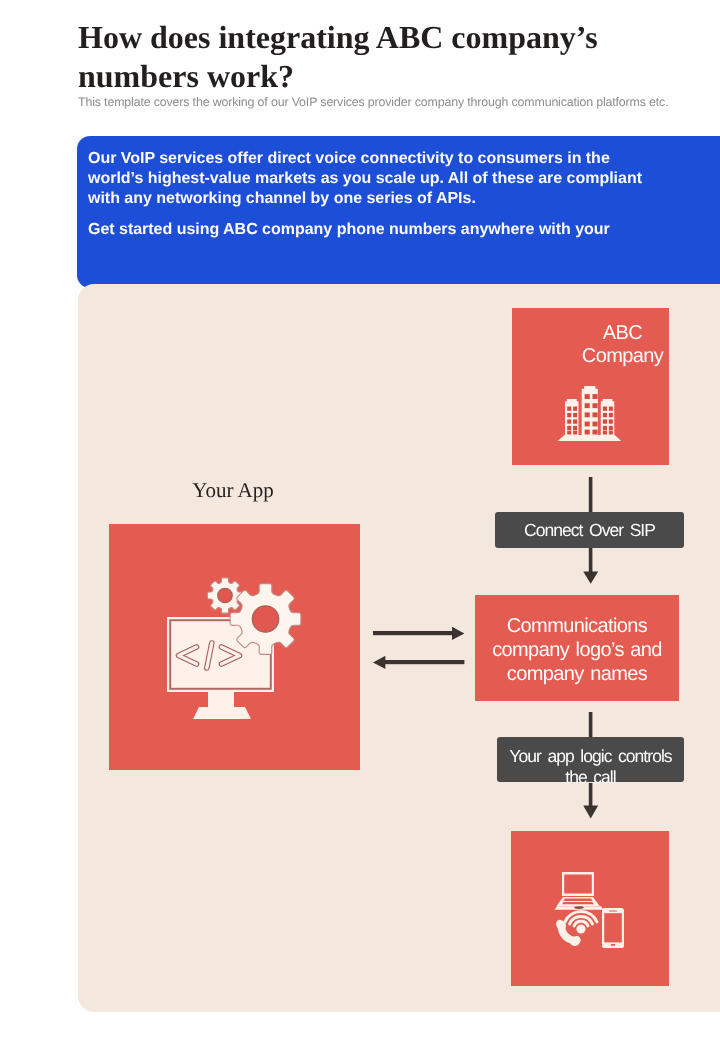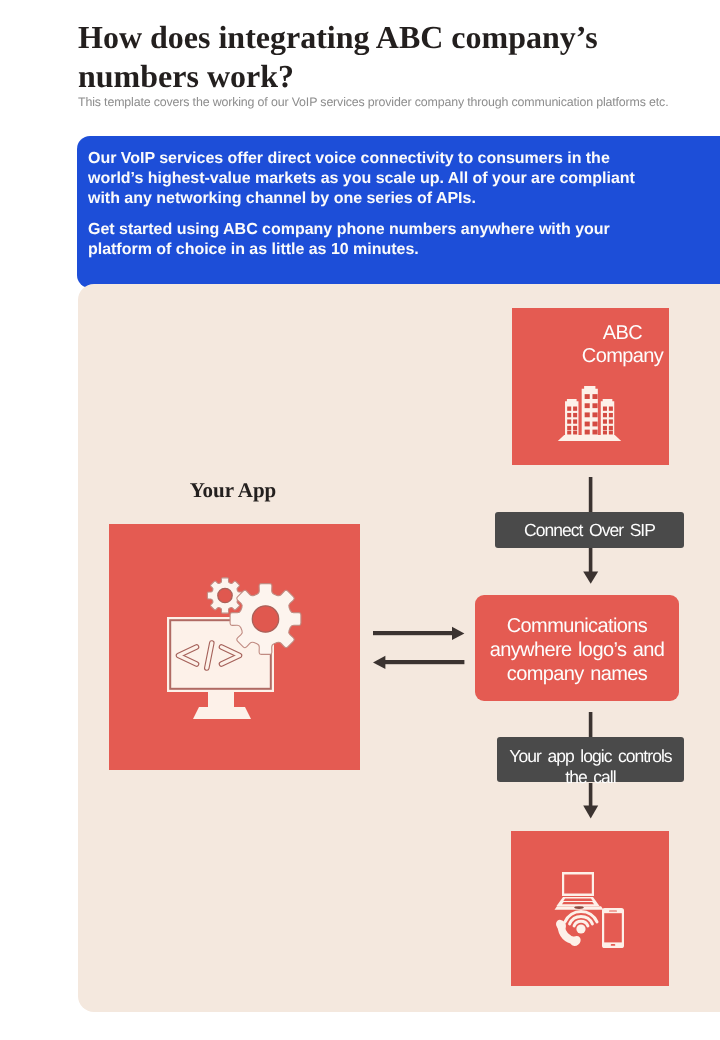--- a/index.html
+++ b/index.html
@@ -36,54 +36,53 @@
             color:#fdfdfd;display:flex;align-items:center;justify-content:center;
             text-align:center;font-size:17.5px;line-height:21px;letter-spacing:-0.95px;word-spacing:2.6px;}
 
   .boxlabel{position:absolute;color:#fdfdfd;text-align:center;width:100%;
             font-size:20px;line-height:22px;letter-spacing:-0.6px;word-spacing:1.5px;}
 
   .box-company{left:434px;top:24px;width:157px;height:157px;}
   .boxlabel-company{top:14px;line-height:23px;padding-left:32px;}
   .pill-sip{left:417px;top:228px;width:189px;height:36px;}
   .box-app{left:31px;top:240px;width:251px;height:246px;}
-  .box-platform{left:397px;top:311px;width:204px;height:106px;border-radius:9px;}
+  .box-platform{left:397px;top:311px;width:204px;height:106px;border-radius:0;}
   .boxlabel-platform{top:19px;line-height:24px;}
   .pill-logic{left:419px;top:453px;width:187px;height:45px;line-height:21px;padding-top:15px;box-sizing:border-box;}
   .box-devices{left:433px;top:547px;width:158px;height:155px;}
 
   .icon-wrap{position:absolute;}
   .icon-buildings-wrap{left:45px;top:77px;}
   .icon-dev-wrap{left:56px;top:51px;}
   .icon-devices-wrap{left:41px;top:38px;}
 
   .yourapp{position:absolute;left:96px;top:478px;width:180px;text-align:center;
-           font-family:"Liberation Serif",serif;font-weight:bold;font-size:21px;color:#231f1e;}
+           font-family:"Liberation Serif",serif;font-weight:normal;font-size:21px;color:#231f1e;}
 
   .footer{position:absolute;left:0;top:1015px;width:720px;text-align:center;
           font-size:12.4px;color:#8d8d8d;letter-spacing:-0.15px;}
   svg{display:block;}
 </style>
 </head>
 <body>
 
 <div class="page">
 
   <h1 class="title">How does integrating ABC company’s numbers work?</h1>
   <div class="subtitle">This template covers the working of our VoIP services provider company through communication platforms etc.</div>
 
   <div class="intro">
     <p class="first">
       <span>Our VoIP services offer direct voice connectivity to consumers in the</span><br>
-      <span>world’s highest-value markets as you scale up. All of your are compliant</span><br>
+      <span>world’s highest-value markets as you scale up. All of these are compliant</span><br>
       <span>with any networking channel by one series of APIs.</span>
     </p>
     <p class="second">
       <span>Get started using ABC company phone numbers anywhere with your</span><br>
-      <span>platform of choice in as little as 10 minutes.</span>
     </p>
   </div>
 
   <div class="panel">
 
     <svg class="connectors" width="659" height="728" viewBox="0 0 659 728">
       <g fill="#3b3330" stroke="none">
 
         <rect x="510.8" y="193" width="3.6" height="36"></rect>
 
@@ -195,21 +194,21 @@
             <path fill="#fdf4ee" stroke="#c08b82" stroke-width="1.1" stroke-linejoin="round" d="M94.12 11.18 Q94.03 8.59 96.63 8.59 L104.37 8.59 Q106.97 8.59 106.88 11.18 L106.73 15.62 Q106.64 18.22 109.04 19.22 L111.99 20.44 Q114.39 21.43 116.16 19.53 L119.19 16.29 Q120.97 14.38 122.81 16.22 L128.28 21.69 Q130.12 23.53 128.21 25.31 L124.97 28.34 Q123.07 30.11 124.06 32.51 L125.28 35.46 Q126.28 37.86 128.88 37.77 L133.32 37.62 Q135.91 37.53 135.91 40.13 L135.91 47.87 Q135.91 50.47 133.32 50.38 L128.88 50.23 Q126.28 50.14 125.28 52.54 L124.06 55.49 Q123.07 57.89 124.97 59.66 L128.21 62.69 Q130.12 64.47 128.28 66.31 L122.81 71.78 Q120.97 73.62 119.19 71.71 L116.16 68.47 Q114.39 66.57 111.99 67.56 L109.04 68.78 Q106.64 69.78 106.73 72.38 L106.88 76.82 Q106.97 79.41 104.37 79.41 L96.63 79.41 Q94.03 79.41 94.12 76.82 L94.27 72.38 Q94.36 69.78 91.96 68.78 L89.01 67.56 Q86.61 66.57 84.84 68.47 L81.81 71.71 Q80.03 73.62 78.19 71.78 L72.72 66.31 Q70.88 64.47 72.79 62.69 L76.03 59.66 Q77.93 57.89 76.94 55.49 L75.72 52.54 Q74.72 50.14 72.12 50.23 L67.68 50.38 Q65.09 50.47 65.09 47.87 L65.09 40.13 Q65.09 37.53 67.68 37.62 L72.12 37.77 Q74.72 37.86 75.72 35.46 L76.94 32.51 Q77.93 30.11 76.03 28.34 L72.79 25.31 Q70.88 23.53 72.72 21.69 L78.19 16.22 Q80.03 14.38 81.81 16.29 L84.84 19.53 Q86.61 21.43 89.01 20.44 L91.96 19.22 Q94.36 18.22 94.27 15.62 Z"></path>
             <circle cx="100.5" cy="44" r="13.2" fill="#e0584f" stroke="#a9615a" stroke-width="1.3"></circle>
           </g>
         </svg>
       </div>
     </div>
 
     <div class="redbox box-platform">
       <div class="boxlabel boxlabel-platform">
         <span>Communications</span><br>
-        <span>anywhere logo’s and</span><br>
+        <span>company logo’s and</span><br>
         <span>company names</span>
       </div>
     </div>
 
     <div class="darkpill pill-logic">
       <span>
         <span>Your app logic controls</span><br>
         <span>the call</span>
       </span>
     </div>

